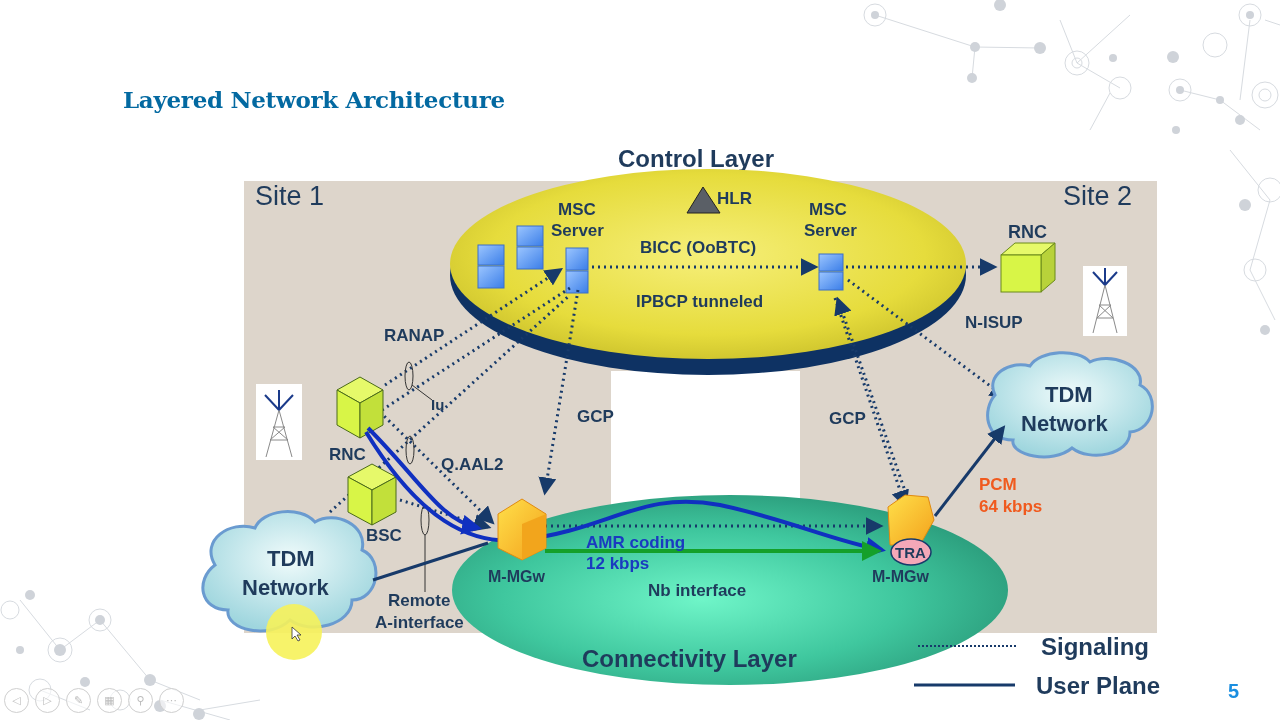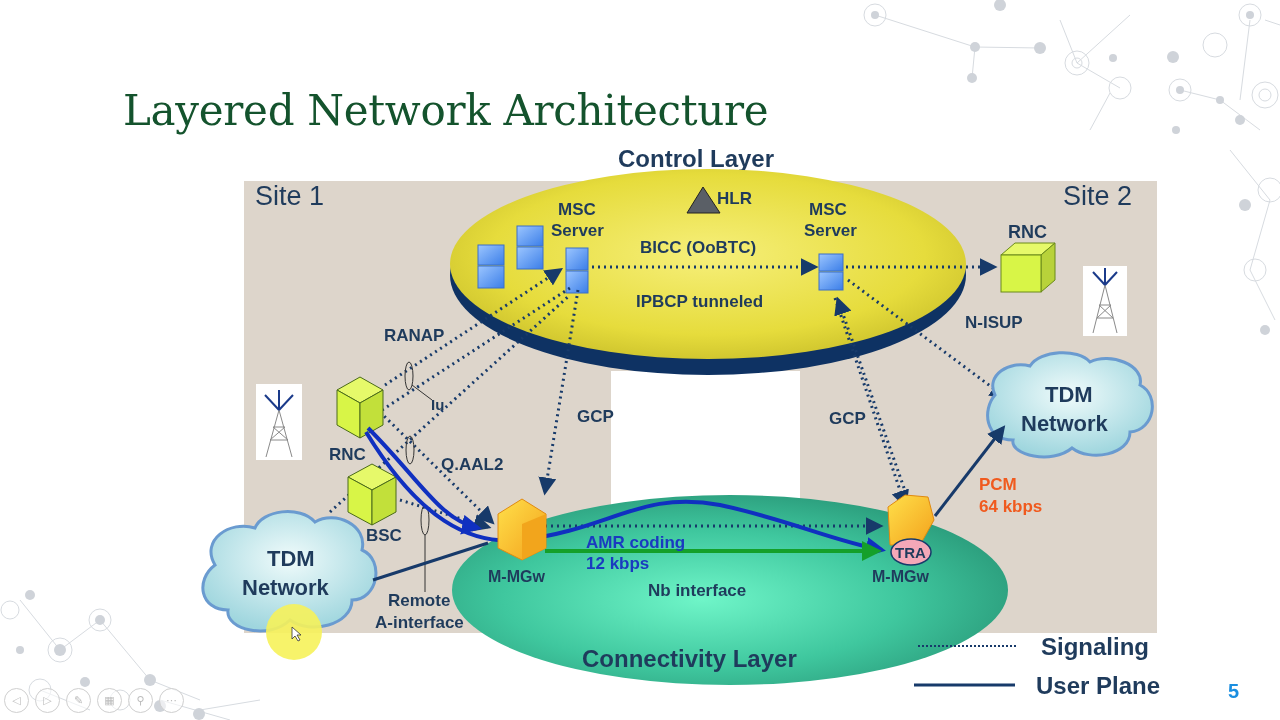--- a/index.html
+++ b/index.html
@@ -1,18 +1,18 @@
 <!DOCTYPE html>
 <html><head>
 <meta charset="utf-8">
 <style>
   html,body{margin:0;padding:0;}
   body{width:1280px;height:720px;position:relative;overflow:hidden;background:#ffffff;font-family:"Liberation Sans",sans-serif;}
   .deco{position:absolute;inset:0;pointer-events:none;}
-  .title{position:absolute;left:123px;top:86px;font-family:"DejaVu Serif",serif;font-weight:normal;font-size:42px;color:#14532d;letter-spacing:-0.3px;margin:0;}
+  .title{position:absolute;left:123px;top:86px;font-family:"DejaVu Serif",serif;font-weight:bold;font-size:23px;color:#0369a1;letter-spacing:-0.3px;margin:0;}
   .diagram{position:absolute;left:0;top:0;width:1280px;height:720px;}
   .lbl{font-family:"Liberation Sans",sans-serif;font-weight:bold;fill:#1f3b5c;}
   .site{font-family:"Liberation Sans",sans-serif;fill:#1f3b5c;font-size:27px;}
   .layer{font-family:"Liberation Sans",sans-serif;font-weight:bold;fill:#1f3b5c;font-size:24px;}
   .slide-nav{position:absolute;left:4px;top:688px;display:flex;gap:6px;}
   .nav-btn{width:23px;height:23px;border:1px solid #cfcfcf;border-radius:50%;display:flex;align-items:center;justify-content:center;color:#bdbdbd;font-size:11px;background:rgba(255,255,255,0.6);}
   .slide-num{position:absolute;left:1228px;top:680px;color:#1a8ee0;font-size:20px;font-weight:bold;font-family:"Liberation Sans",sans-serif;}
 </style>
 </head>
 <body>

